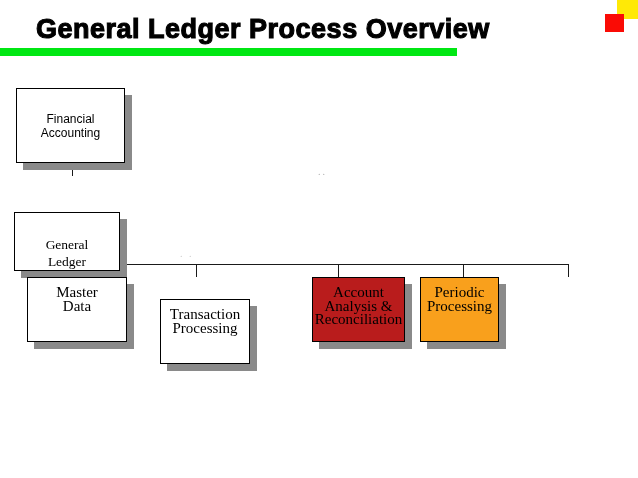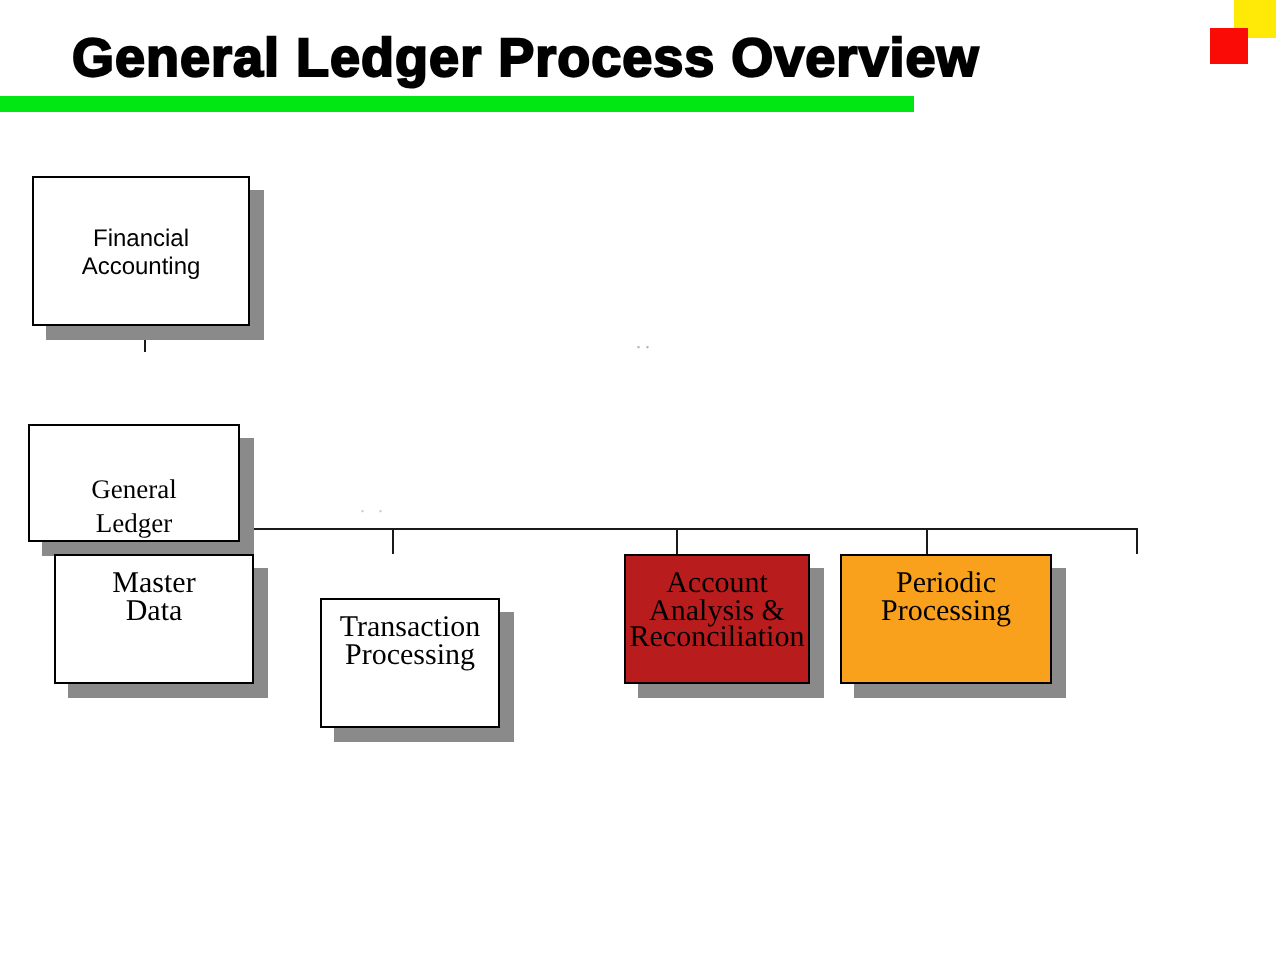--- a/index.html
+++ b/index.html
@@ -79,21 +79,21 @@
   .node-row {
     top: 277px; height: 65px;
     align-items: flex-start;
     padding-top: 8px;
     font-family: "Liberation Serif", serif;
     font-size: 15px; line-height: 13.5px;
   }
   .node-md { left: 27px;  width: 100px; }
   .node-tp { left: 160px; width: 90px; margin-top: 22px; }
   .node-aa { left: 292px; width: 93px; }
-  .node-pp { left: 420px; width: 106px; }
+  .node-pp { left: 420px; width: 79px; }
   .node-rp { left: 530px; width: 78px; }
 
   
   .line {
     position: absolute;
     background: #1a1a1a;
   }
   .line-fa-gl   { left: 72px;  top: 148px; width: 1px; height: 28px; }
   .line-trunk   { left: 73px;  top: 235px; width: 1px; height: 42px; }
   .line-hbar    { left: 73px;  top: 264px; width: 496px; height: 1px; }

